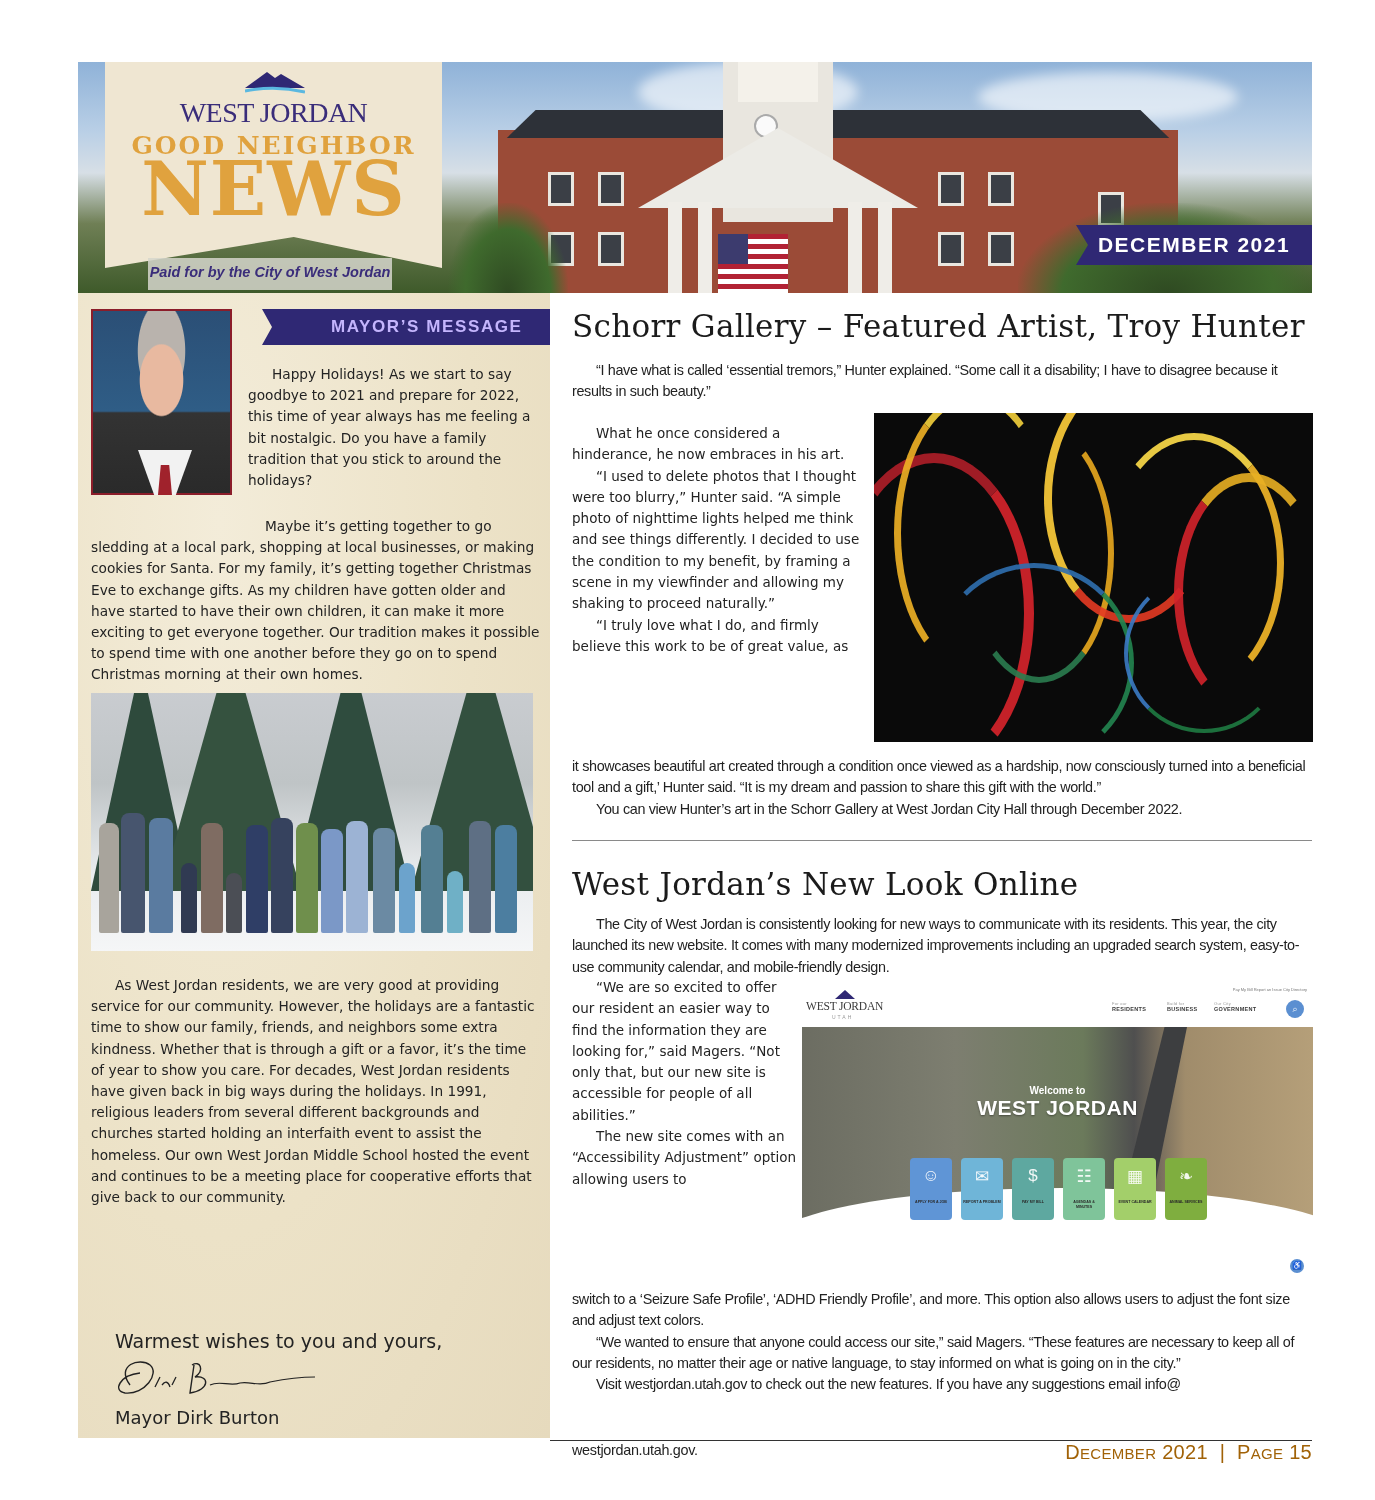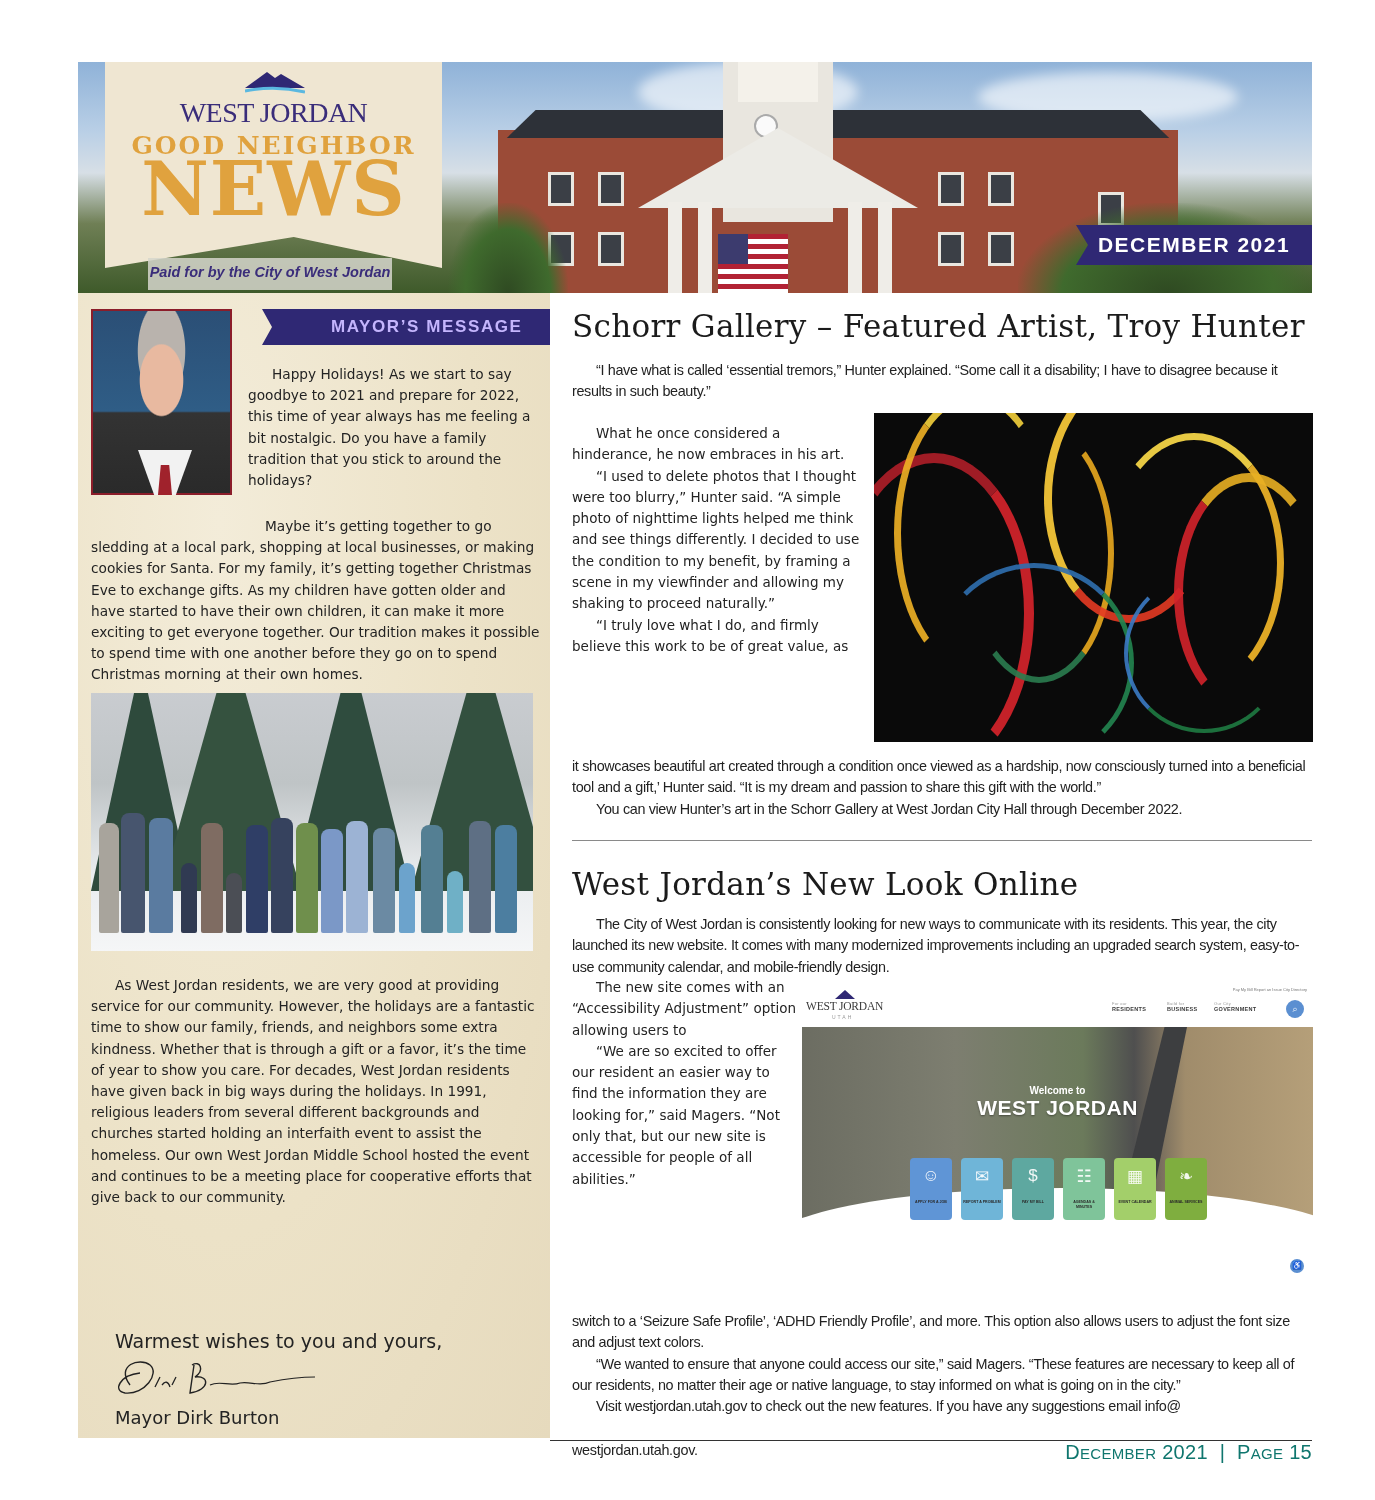--- a/index.html
+++ b/index.html
@@ -89,21 +89,21 @@
   .a1-bottom { position: absolute; left: 572px; top: 756px; width: 740px; }
 
   .art-photo { position: absolute; left: 874px; top: 413px; width: 439px; height: 329px; overflow: hidden; background: #0a0a0a; }
   .streak { position: absolute; border-radius: 50%; border-style: solid; border-color: transparent; opacity: 0.9; }
 
   .divider { position: absolute; left: 572px; top: 840px; width: 740px; height: 1px; background: #8a8a8a; }
 
   .a2-top { position: absolute; left: 572px; top: 914px; width: 740px; }
   .a2-side { position: absolute; left: 572px; top: 977px; width: 225px; font-family: "DejaVu Sans", sans-serif; font-size: 13.5px; line-height: 21.3px; color: #232323; }
   .a2-side p { text-indent: 24px; }
-  .a2-bottom { position: absolute; left: 572px; top: 1289px; width: 740px; margin-top: 22px; }
+  .a2-bottom { position: absolute; left: 572px; top: 1289px; width: 740px; }
 
   
   .site { position: absolute; left: 802px; top: 983px; width: 511px; height: 298px; background: #ffffff; overflow: hidden; }
   .site-logo-mtn { position: absolute; left: 33px; top: 7px; width: 20px; height: 9px; background: #2f2874; clip-path: polygon(0 100%, 50% 0, 100% 100%); }
   .site-logo { position: absolute; left: 4px; top: 17px; font-family: "Liberation Serif", serif; font-size: 11.5px; color: #3a3a3a; letter-spacing: -0.2px; }
   .site-logo-sub { position: absolute; left: 30px; top: 31px; font-size: 5px; color: #999; letter-spacing: 2px; }
   .site-toplinks { position: absolute; right: 6px; top: 4px; font-size: 4px; color: #777; }
   .site-nav { position: absolute; top: 18px; font-size: 5.5px; font-weight: bold; color: #3a3a3a; letter-spacing: 0.3px; }
   .site-nav small { display: block; font-weight: normal; font-size: 4px; color: #999; }
   .site-search { position: absolute; left: 484px; top: 17px; width: 18px; height: 18px; border-radius: 50%; background: #5b8fd1; color: #fff; font-size: 9px; text-align: center; line-height: 18px; }
@@ -114,21 +114,21 @@
   .site-curve { position: absolute; left: -40px; top: 205px; width: 600px; height: 120px; border-radius: 50% 50% 0 0; background: #fff; }
   .site-welcome { position: absolute; left: 0; width: 511px; top: 102px; text-align: center; color: #fff; font-size: 10px; font-weight: bold; }
   .site-title { position: absolute; left: 0; width: 511px; top: 113px; text-align: center; color: #fff; font-size: 21px; font-weight: bold; letter-spacing: 0.5px; text-shadow: 0 1px 2px rgba(0,0,0,0.4); }
   .tile { position: absolute; top: 175px; width: 42px; height: 62px; border-radius: 4px; }
   .tile .glyph { position: absolute; left: 0; right: 0; top: 8px; text-align: center; color: rgba(255,255,255,0.9); font-size: 17px; }
   .tile .tl { position: absolute; left: 2px; right: 2px; top: 42px; text-align: center; color: #2a2a2a; font-size: 3.6px; font-weight: bold; line-height: 4.5px; }
   .site-a11y { position: absolute; left: 488px; top: 276px; width: 14px; height: 14px; border-radius: 50%; background: #5b8fd1; color: #fff; font-size: 8px; text-align: center; line-height: 14px; }
 
   .footer-line { position: absolute; left: 550px; top: 1440px; width: 762px; height: 1px; background: #333; }
   .footer-url { position: absolute; left: 572px; top: 1442px; font-family: "Liberation Sans", sans-serif; font-size: 14.4px; color: #222; letter-spacing: -0.3px; }
-  .folio { position: absolute; right: 63px; top: 1441px; font-family: "Liberation Sans", sans-serif; font-size: 20px; color: #0f766e; letter-spacing: 0.3px; }
+  .folio { position: absolute; right: 63px; top: 1441px; font-family: "Liberation Sans", sans-serif; font-size: 20px; color: #a16207; letter-spacing: 0.3px; }
   .folio .sc { font-size: 15px; }
   .folio .sep { margin: 0 6px; }
 </style>
 </head>
 <body>
 
 <div class="banner">
   <div class="sky-cloud" style="left:560px;top:0;width:220px;height:60px;"></div>
   <div class="sky-cloud" style="left:900px;top:10px;width:260px;height:50px;"></div>
   <div class="building"></div>
@@ -253,22 +253,22 @@
 
 <div class="divider"></div>
 
 <h2 class="article-title title-2">West Jordan’s New Look Online</h2>
 
 <div class="narrow a2-top">
   <p>The City of West Jordan is consistently looking for new ways to communicate with its residents. This year, the city launched its new website. It comes with many modernized improvements including an upgraded search system, easy-to-use community calendar, and mobile-friendly design.</p>
 </div>
 
 <div class="a2-side">
+  <p>“We are so excited to offer our resident an easier way to find the information they are looking for,” said Magers. “Not only that, but our new site is accessible for people of all abilities.”</p>
   <p>The new site comes with an “Accessibility Adjustment” option allowing users to</p>
-  <p>“We are so excited to offer our resident an easier way to find the information they are looking for,” said Magers. “Not only that, but our new site is accessible for people of all abilities.”</p>
 </div>
 
 <div class="site">
   <div class="site-hero"></div>
   <div class="site-road"></div>
   <div class="site-curve"></div>
   <div class="site-logo-mtn"></div>
   <div class="site-logo">WEST JORDAN</div>
   <div class="site-logo-sub">UTAH</div>
   <div class="site-toplinks">Pay My Bill   Report an Issue   City Directory</div>

